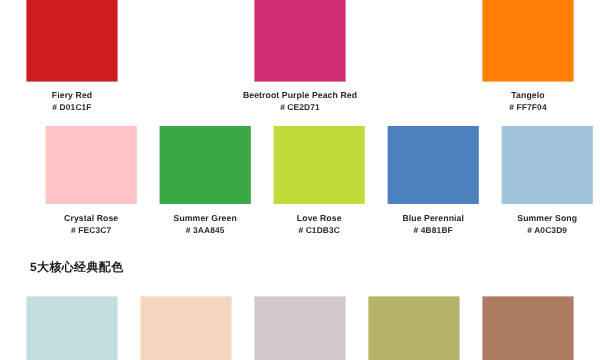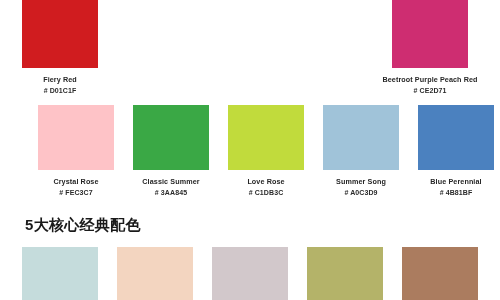--- a/index.html
+++ b/index.html
@@ -80,21 +80,21 @@
     left: 16px;
   }
   #row-two .swatch-chip { height: 65px; }
   #row-two .swatch-label { margin-top: 6px; }
 
   
   .section-heading {
     position: absolute;
     top: 216px;
     left: 25px;
-    font-size: 15px;
+    font-size: 10px;
     font-weight: bold;
     color: #1a1a1a;
     letter-spacing: 0.3px;
   }
 
   
   #row-three {
     position: absolute;
     top: 247px;
     left: 0;
@@ -117,55 +117,60 @@
       <span class="swatch-label">Fiery Red</span>
       <span class="swatch-hex"># D01C1F</span>
     </div>
 
     <div class="swatch-cell wide">
       <span class="swatch-chip" style="background: rgb(206, 45, 113);"></span>
       <span class="swatch-label">Beetroot Purple Peach Red</span>
       <span class="swatch-hex"># CE2D71</span>
     </div>
 
+    <div class="swatch-cell">
+      <span class="swatch-chip" style="background: rgb(255, 127, 4);"></span>
+      <span class="swatch-label">Tangelo</span>
+      <span class="swatch-hex"># FF7F04</span>
+    </div>
 
 
 
   </div>
 
   <div class="swatch-row" id="row-two">
 
     <div class="swatch-cell">
       <span class="swatch-chip" style="background: rgb(254, 195, 199);"></span>
       <span class="swatch-label">Crystal Rose</span>
       <span class="swatch-hex"># FEC3C7</span>
     </div>
 
     <div class="swatch-cell">
       <span class="swatch-chip" style="background: rgb(58, 168, 69);"></span>
-      <span class="swatch-label">Classic Summer</span>
+      <span class="swatch-label">Summer Green</span>
       <span class="swatch-hex"># 3AA845</span>
     </div>
 
     <div class="swatch-cell">
       <span class="swatch-chip" style="background: rgb(193, 219, 60);"></span>
       <span class="swatch-label">Love Rose</span>
       <span class="swatch-hex"># C1DB3C</span>
     </div>
 
     <div class="swatch-cell">
+      <span class="swatch-chip" style="background: rgb(75, 129, 191);"></span>
+      <span class="swatch-label">Blue Perennial</span>
+      <span class="swatch-hex"># 4B81BF</span>
+    </div>
+
+    <div class="swatch-cell">
       <span class="swatch-chip" style="background: rgb(160, 195, 217);"></span>
       <span class="swatch-label">Summer Song</span>
       <span class="swatch-hex"># A0C3D9</span>
-    </div>
-
-    <div class="swatch-cell">
-      <span class="swatch-chip" style="background: rgb(75, 129, 191);"></span>
-      <span class="swatch-label">Blue Perennial</span>
-      <span class="swatch-hex"># 4B81BF</span>
     </div>
 
   </div>
 
   <div class="section-heading">5大核心经典配色</div>
 
   <div class="swatch-row" id="row-three">
 
     <div class="swatch-cell">
       <span class="swatch-chip" style="background: rgb(197, 220, 220);"></span>

